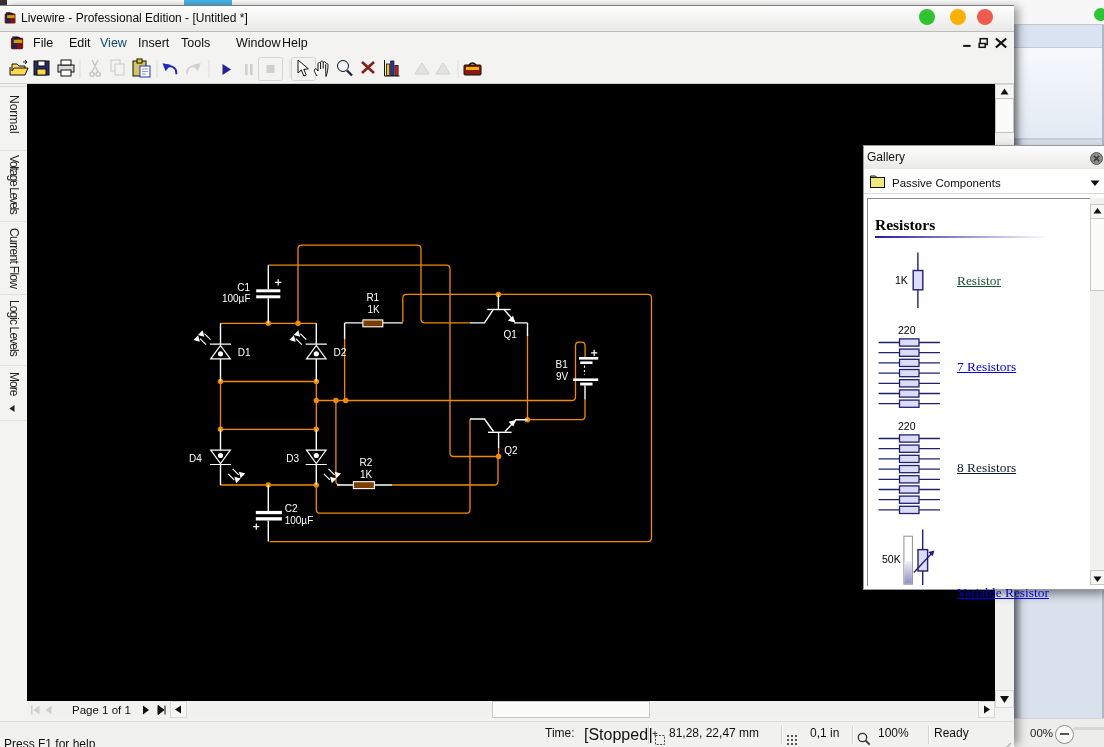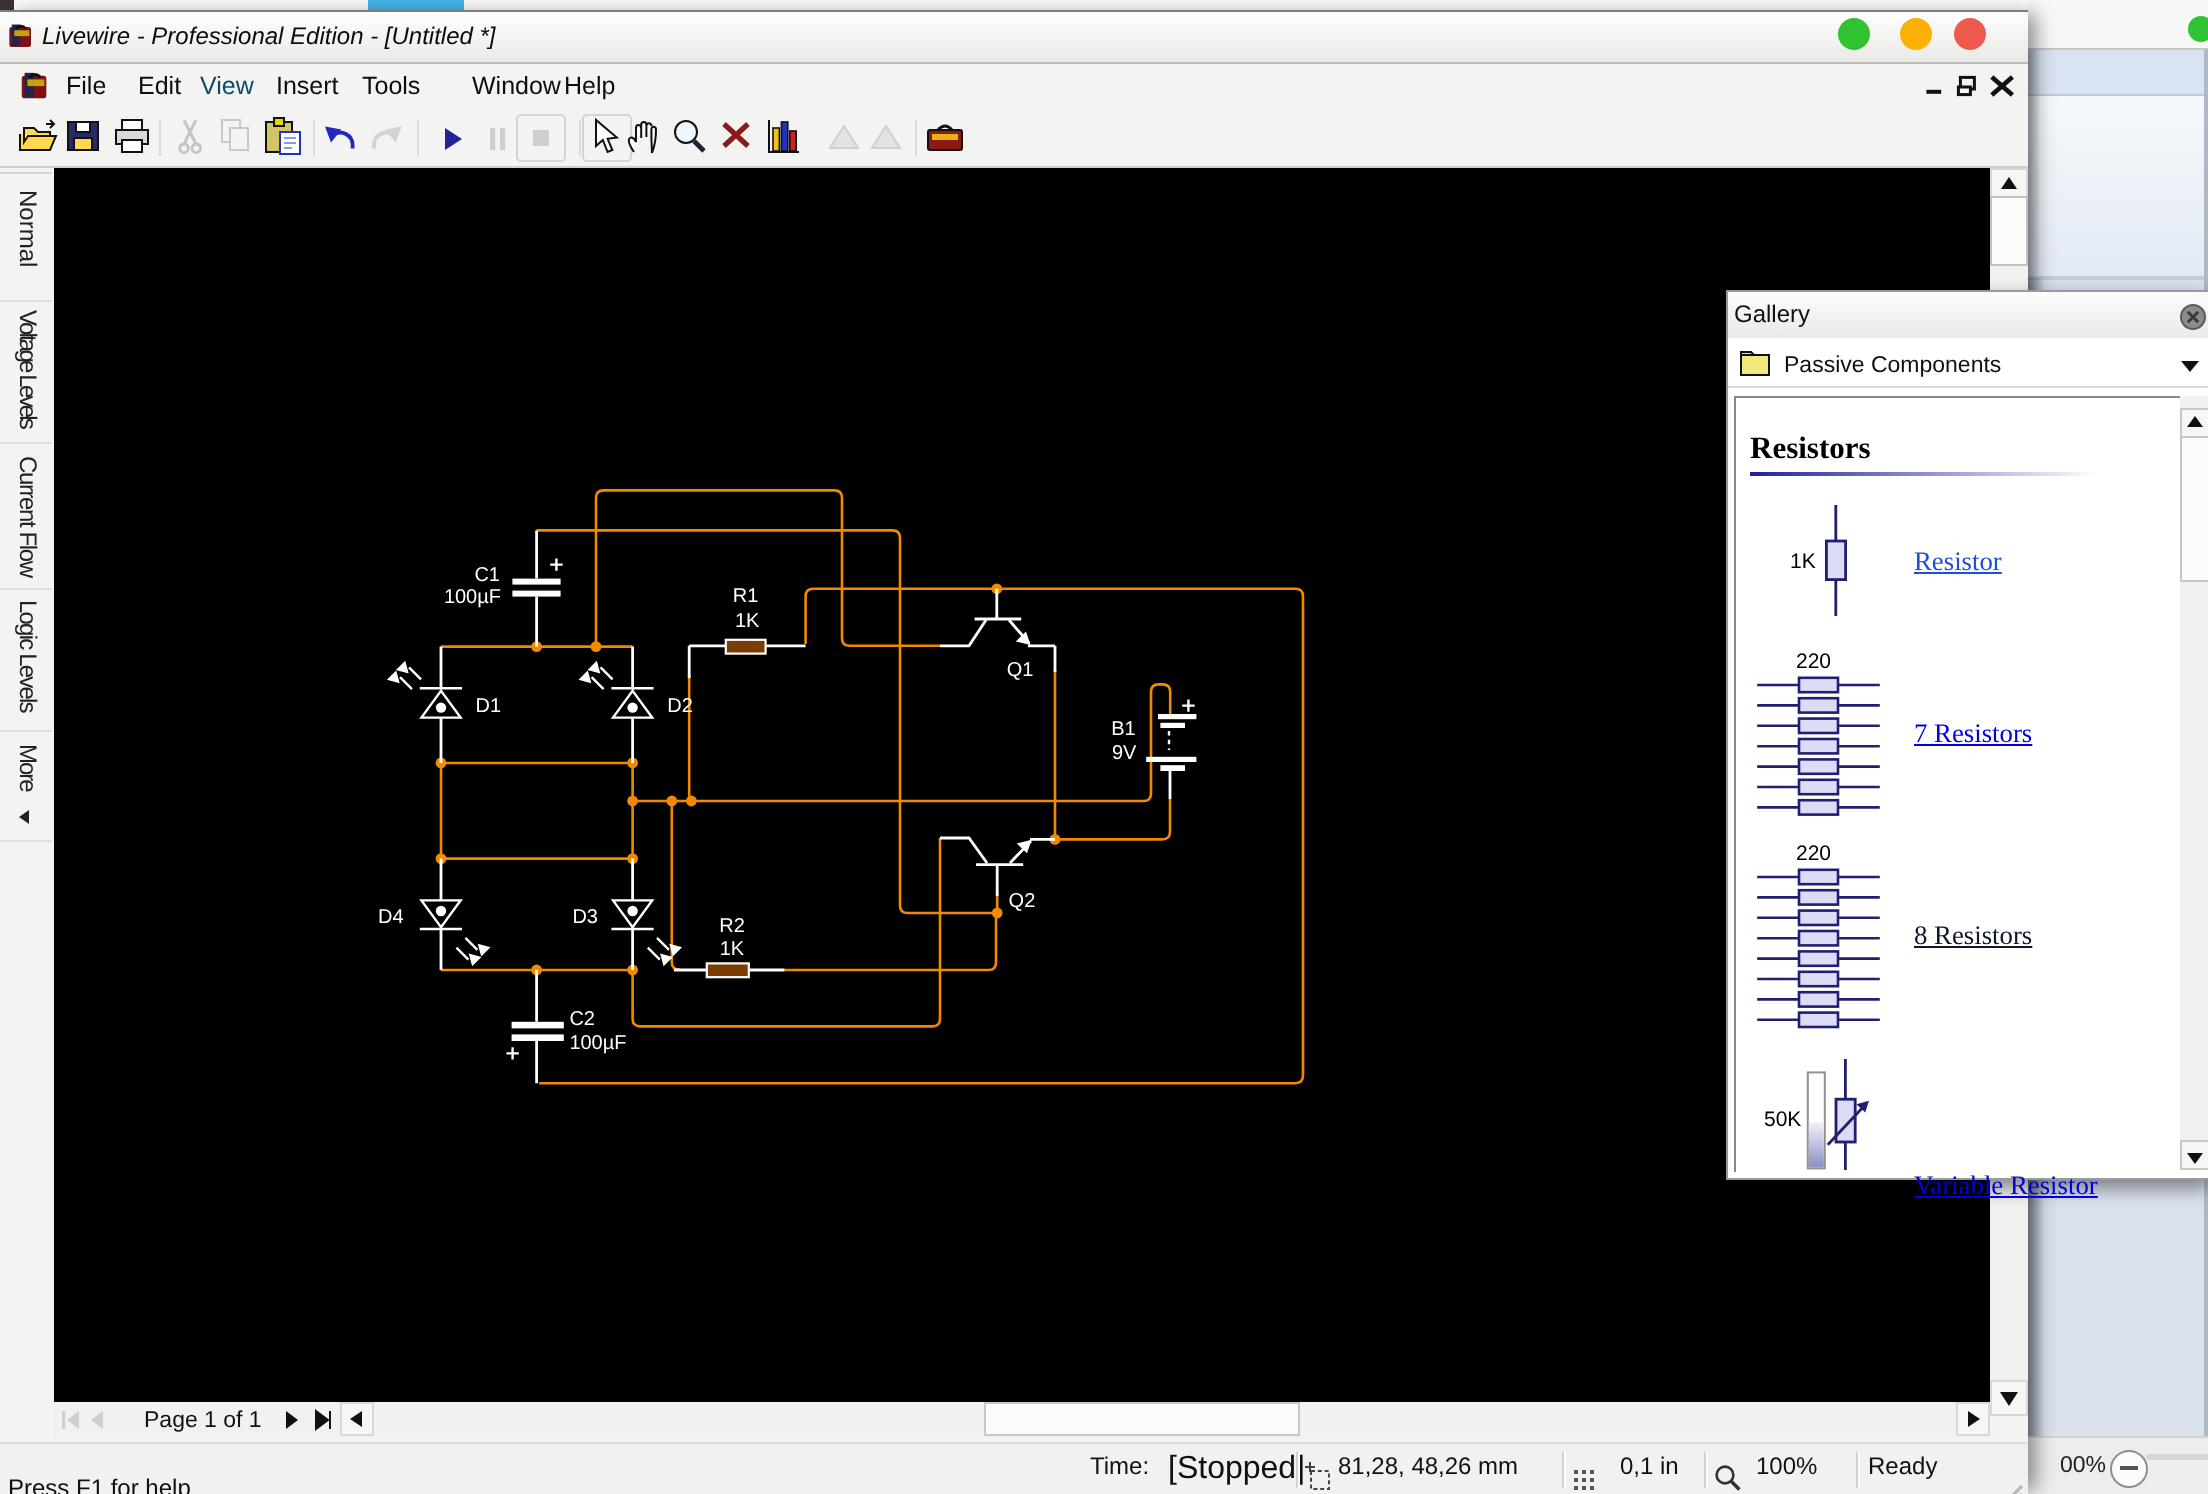--- a/index.html
+++ b/index.html
@@ -34,21 +34,21 @@
 
 <div class="ab" id="win" style="left:0;top:5px;width:1014px;height:742px;background:#f3f3f1;border-top:1px solid #7e7e7c;border-bottom:1px solid #9a9a98;box-sizing:border-box;box-shadow:6px 0 9px -2px rgba(0,0,0,.42);">
 
  <div class="ab" style="left:0;top:0;width:1014px;height:25px;background:linear-gradient(#fefefe,#e9e9e7);border-bottom:1px solid #bcbcba;"></div>
  <svg class="ab" style="left:3px;top:4px;" width="15" height="17" viewBox="0 0 18 18">
    <rect x="2" y="3" width="13" height="12" rx="1.5" fill="#7d1216"></rect>
    <rect x="3.5" y="1.5" width="5" height="13" fill="#23244d"></rect>
    <rect x="5" y="5" width="9" height="3.5" fill="#c8a20a"></rect>
    <path d="M6 4 q3 -3 6 0" stroke="#111" stroke-width="1.6" fill="none"></path>
  </svg>
- <div class="tx" style="left:21px;top:5px;font-size:12px;color:#0c0c0c;font-style:italic;">Livewire - Professional Edition - [Untitled *]</div>
+ <div class="tx" style="left:21px;top:5px;font-size:12px;color:#0c0c0c;">Livewire - Professional Edition - [Untitled *]</div>
  <div class="ab" style="left:919px;top:3px;width:16px;height:16px;border-radius:50%;background:#2fc32f;"></div>
  <div class="ab" style="left:950px;top:3px;width:16px;height:16px;border-radius:50%;background:#fbb003;"></div>
  <div class="ab" style="left:977px;top:3px;width:16px;height:16px;border-radius:50%;background:#ee5a4e;"></div>
 
  <div class="ab" style="left:0;top:26px;width:1014px;height:24px;background:#f3f3f1;"></div>
  <svg class="ab" style="left:9px;top:29px;" width="17" height="17" viewBox="0 0 18 18">
    <rect x="2" y="3" width="13" height="12" rx="1.5" fill="#7d1216"></rect>
    <rect x="3.5" y="1.5" width="5" height="13" fill="#23244d"></rect>
    <rect x="5" y="5" width="9" height="3.5" fill="#c8a20a"></rect>
    <path d="M6 4 q3 -3 6 0" stroke="#111" stroke-width="1.6" fill="none"></path>
@@ -338,21 +338,21 @@
   <path d="M148 8.5 l6 -4 v8 z" fill="#111"></path>
   <rect x="465.5" y="0.5" width="157" height="16" fill="#fbfbf9" stroke="#c8c8c6"></rect>
   <rect x="951.5" y="0.5" width="16" height="16" fill="#f6f6f4" stroke="#d8d8d6"></rect>
   <path d="M963 8.5 l-6 -4 v8 z" fill="#111"></path>
  </svg>
 
  <div class="ab" style="left:0;top:715px;width:1014px;height:27px;background:#f1f1ef;border-top:1px solid #dcdcda;"></div>
  <div class="tx" style="left:4px;top:720px;font-size:12px;color:#111;margin-top:11px;">Press F1 for help</div>
  <div class="tx" style="left:545px;top:720px;font-size:12px;color:#111;">Time:</div>
  <div class="tx" style="left:584px;top:720px;font-size:16px;color:#111;">[Stopped]</div>
- <div class="tx" style="left:669px;top:720px;font-size:12px;color:#111;">81,28, 48,26 mm</div>
+ <div class="tx" style="left:669px;top:720px;font-size:12px;color:#111;">81,28, 22,47 mm</div>
  <div class="tx" style="left:810px;top:720px;font-size:12px;color:#111;">0,1 in</div>
  <div class="tx" style="left:878px;top:720px;font-size:12px;color:#111;">100%</div>
  <div class="tx" style="left:934px;top:720px;font-size:12px;color:#111;">Ready</div>
  <svg class="ab" style="left:648px;top:716px;" width="368" height="26" viewBox="648 716 368 26">
   <g stroke="#d2d2d0">
         <path d="M648.5 720 v18 M781.5 720 v18 M852.5 720 v18 M928.5 720 v18"></path>
       </g>
   <g stroke="#fff">
         <path d="M649.5 720 v18 M782.5 720 v18 M853.5 720 v18 M929.5 720 v18"></path>
       </g>
@@ -404,21 +404,21 @@
 
  <div class="ab" style="left:3px;top:52px;width:223px;height:387px;background:#fff;border-left:1px solid #8a8a8a;border-top:1px solid #8a8a8a;"></div>
  <div class="tx" style="left:11px;top:70px;font-family:'Liberation Serif',serif;font-size:15.5px;font-weight:bold;color:#000000;">Resistors</div>
  <div class="ab" style="left:11px;top:90px;width:174px;height:2px;background:linear-gradient(90deg,#2020a0,rgba(240,240,255,0));"></div>
 
  <svg class="ab" style="left:20px;top:103px;" width="75" height="62" viewBox="0 0 75 62">
   <path d="M33.9 3.5 V59" stroke="#202070" stroke-width="1.4"></path>
   <rect x="29.2" y="21.5" width="9.6" height="19.3" fill="#dcdcf6" stroke="#202070" stroke-width="1.4"></rect>
   <text x="11" y="35.2" font-size="10.5px" fill="#000" font-family="Liberation Sans">1K</text>
  </svg>
- <div class="tx" style="left:93px;top:127px;font-family:'Liberation Serif',serif;font-size:13.4px;color:#1d4ed8;text-decoration:underline;">Resistor</div>
+ <div class="tx" style="left:93px;top:127px;font-family:'Liberation Serif',serif;font-size:13.4px;color:#14532d;text-decoration:underline;">Resistor</div>
 
  <svg class="ab" style="left:14px;top:175px;" width="66" height="96" viewBox="0 0 66 96">
   <text x="20" y="13" font-size="10.5px" fill="#000" font-family="Liberation Sans">220</text>
   <g stroke="#202070" stroke-width="1.3">
    <g fill="#dcdcf6">
     <rect x="21.5" y="17.9" width="19.5" height="7.2"></rect>
           <rect x="21.5" y="28.1" width="19.5" height="7.2"></rect>
     <rect x="21.5" y="38.3" width="19.5" height="7.2"></rect>
           <rect x="21.5" y="48.5" width="19.5" height="7.2"></rect>
     <rect x="21.5" y="58.7" width="19.5" height="7.2"></rect>

